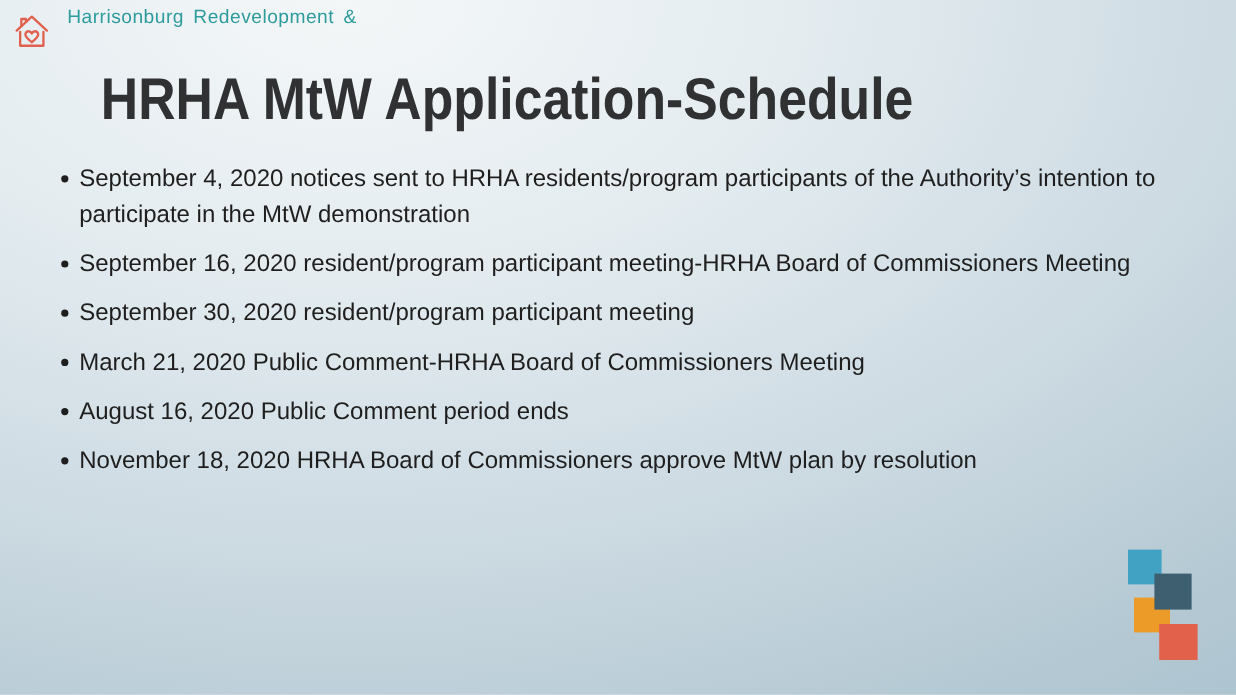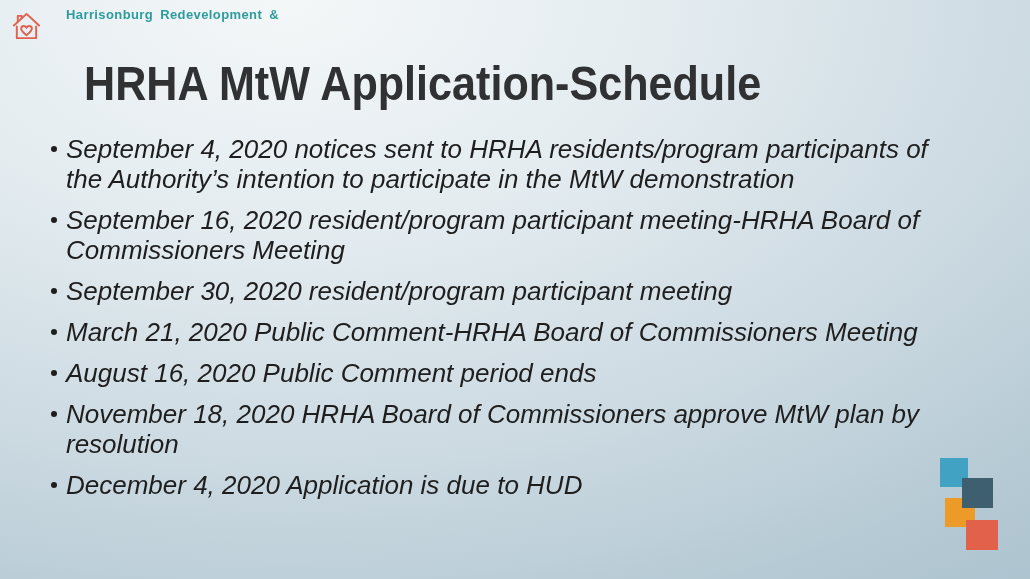--- a/index.html
+++ b/index.html
@@ -18,27 +18,27 @@
   
   .logo {
     position: absolute;
     top: 6px;
     left: 11px;
     display: flex;
     align-items: flex-start;
   }
   .logo-icon { width: 31px; height: 35px; margin-top: 3px; }
   .logo-text {
-    margin-left: 24px;
+    margin-left: 14px;
     color: #2e9b9d;
-    font-size: 13px;
+    font-size: 16px;
     line-height: 18px;
     letter-spacing: 0.4px;
     word-spacing: 3px;
-    font-weight: 700;
+    font-weight: 400;
   }
 
   
   .slide-title {
     position: absolute;
     left: 84px;
     top: 59px;
     font-size: 49px;
     line-height: 49px;
     font-weight: bold;
@@ -54,24 +54,23 @@
     left: 48px;
     top: 134px;
     width: 918px;
     list-style: none;
     color: #1e1e1e;
   }
   .bullet-list li {
     position: relative;
     padding-left: 18px;
     width: 918px;
-    font-size: 26px;
+    font-size: 20px;
     line-height: 30px;
     margin-bottom: 11px;
-    font-style: italic;
   }
   .bullet-list li::before {
     content: "";
     position: absolute;
     left: 3px;
     top: 12px;
     width: 6px;
     height: 6px;
     border-radius: 50%;
     background: #1e1e1e;
@@ -103,21 +102,20 @@
 
   <h1 class="slide-title">HRHA MtW Application-Schedule</h1>
 
   <ul class="bullet-list">
     <li>September 4, 2020 notices sent to HRHA residents/program participants of the Authority’s intention to participate in the MtW demonstration</li>
     <li>September 16, 2020 resident/program participant meeting-HRHA Board of Commissioners Meeting</li>
     <li>September 30, 2020 resident/program participant meeting</li>
     <li>March 21, 2020 Public Comment-HRHA Board of Commissioners Meeting</li>
     <li>August 16, 2020 Public Comment period ends</li>
     <li>November 18, 2020 HRHA Board of Commissioners approve MtW plan by resolution</li>
-    <li>December 4, 2020 Application is due to HUD</li>
   </ul>
 
   <div class="deco-square sq-teal"></div>
   <div class="deco-square sq-slate"></div>
   <div class="deco-square sq-orange"></div>
   <div class="deco-square sq-red"></div>
 
 </div>
 
 </body></html>

